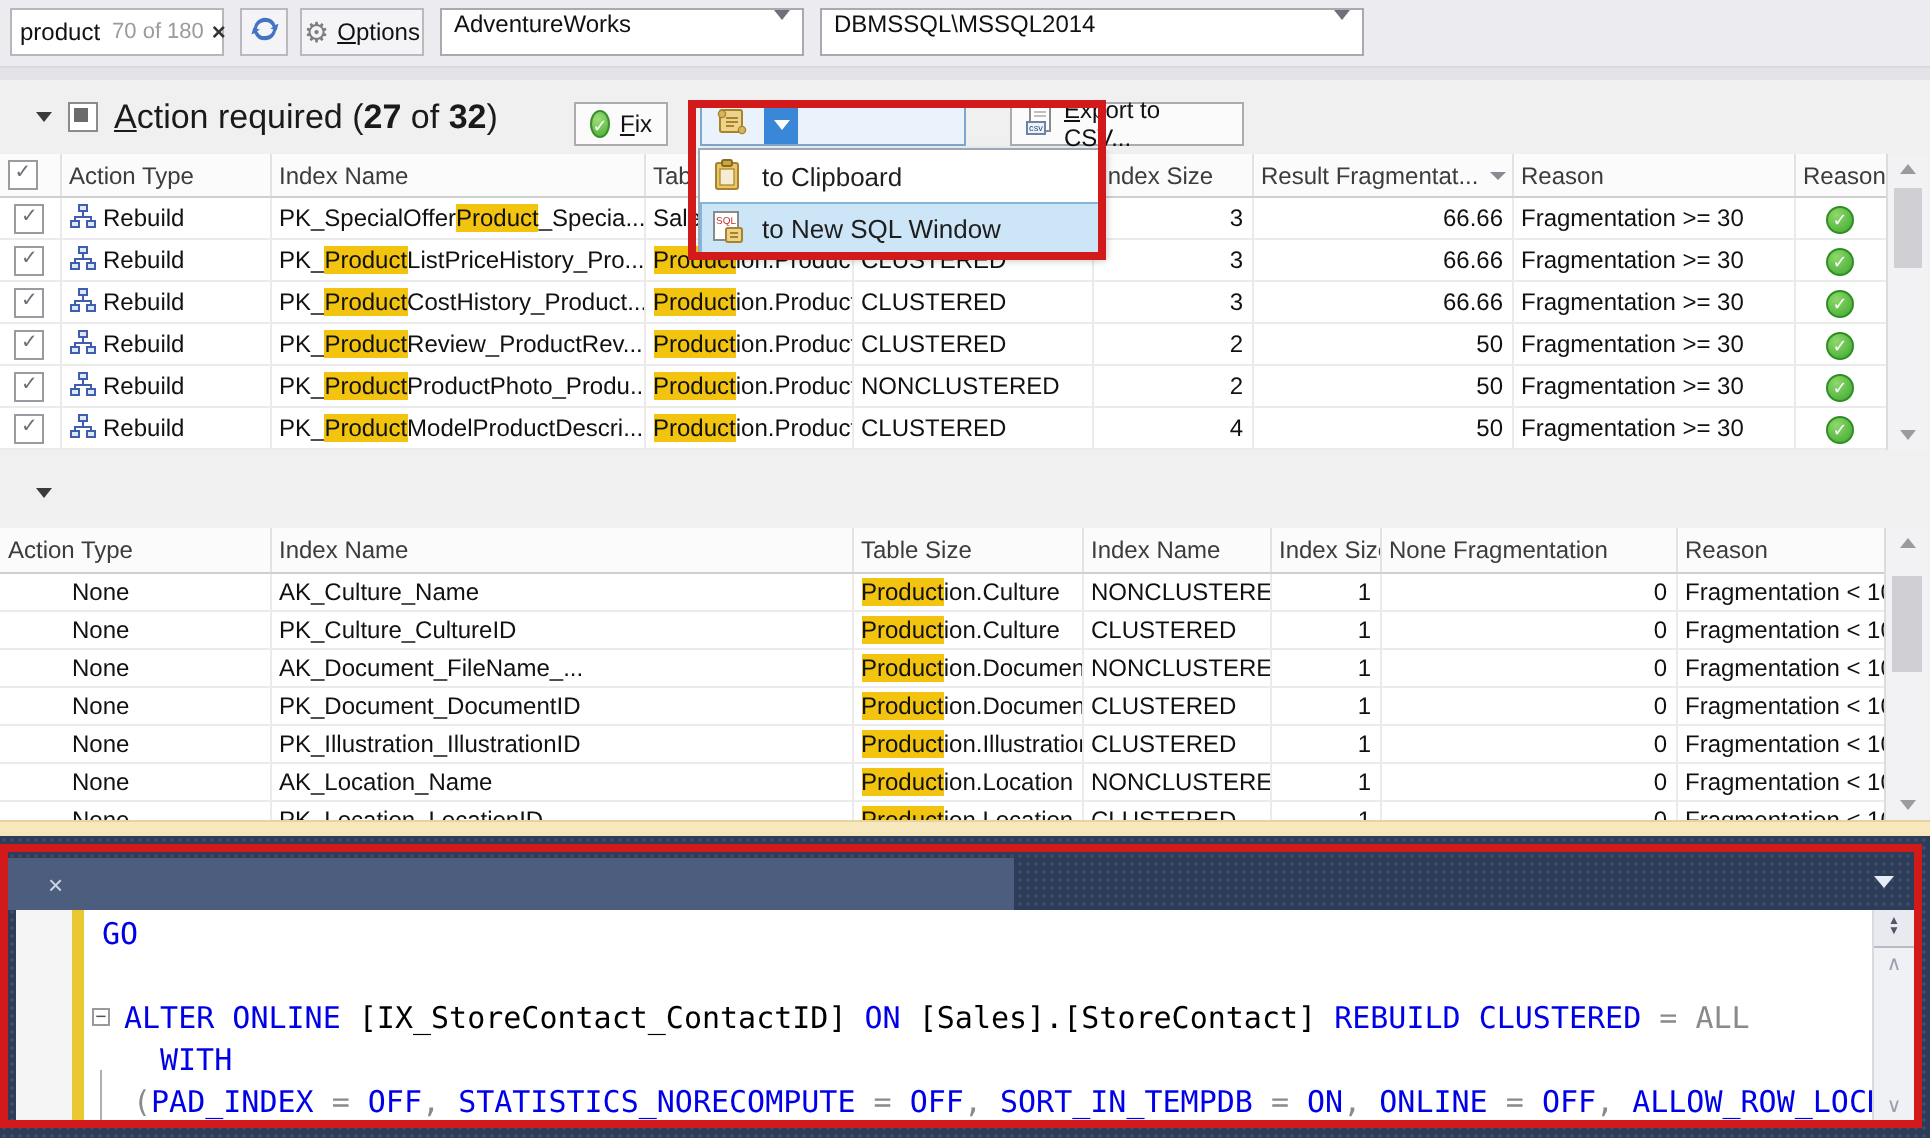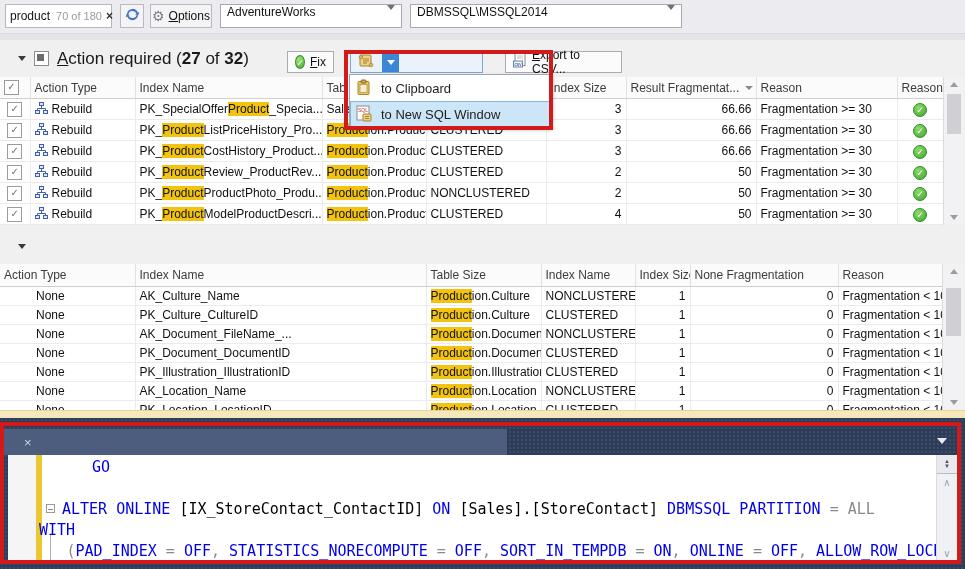--- a/index.html
+++ b/index.html
@@ -420,24 +420,24 @@
 
 <div class="abs" id="dock">
   <div id="sqltab">
     <span class="close">×</span>
   </div>
   <div id="tab-dd"></div>
   <div id="editor">
     <div id="gutter"></div>
     <div id="changebar"></div>
     <div id="codearea">
-        <div class="cl" style="padding-left:84px"><span class="t-k">GO</span></div>
+        <div class="cl" style="padding-left:43px"><span class="t-k">GO</span></div>
         <div class="cl" style="padding-left:54px"></div>
-        <div class="cl" style="padding-left:54px"><span class="fold">−</span><span class="t-k">ALTER ONLINE </span><span class="t-i">[IX_StoreContact_ContactID] </span><span class="t-k">ON </span><span class="t-i">[Sales].[StoreContact] </span><span class="t-k">DBMSSQL PARTITION </span><span class="t-o">= </span><span class="t-o">ALL</span></div>
-        <div class="cl" style="padding-left:31px"><span class="t-k">WITH</span></div>
+        <div class="cl" style="padding-left:54px"><span class="fold">−</span><span class="t-k">ALTER ONLINE </span><span class="t-i">[IX_StoreContact_ContactID] </span><span class="t-k">ON </span><span class="t-i">[Sales].[StoreContact] </span><span class="t-k">REBUILD CLUSTERED </span><span class="t-o">= </span><span class="t-o">ALL</span></div>
+        <div class="cl" style="padding-left:72px"><span class="t-k">WITH</span></div>
         <div class="cl" style="padding-left:58.5px"><span class="t-o">(</span><span class="t-k">PAD_INDEX </span><span class="t-o">= </span><span class="t-k">OFF</span><span class="t-o">, </span><span class="t-k">STATISTICS_NORECOMPUTE </span><span class="t-o">= </span><span class="t-k">OFF</span><span class="t-o">, </span><span class="t-k">SORT_IN_TEMPDB </span><span class="t-o">= </span><span class="t-k">ON</span><span class="t-o">, </span><span class="t-k">ONLINE </span><span class="t-o">= </span><span class="t-k">OFF</span><span class="t-o">, </span><span class="t-k">ALLOW_ROW_LOCKS </span></div>
       </div>
     <div id="fold-line"></div>
     <div id="ed-scroll">
       <div id="grip">
           <span>▲</span>
           <span>▼</span>
         </div>
       <div class="chev" style="top:22px;">∧</div>
       <div class="chev" style="bottom:4px;">∨</div>

